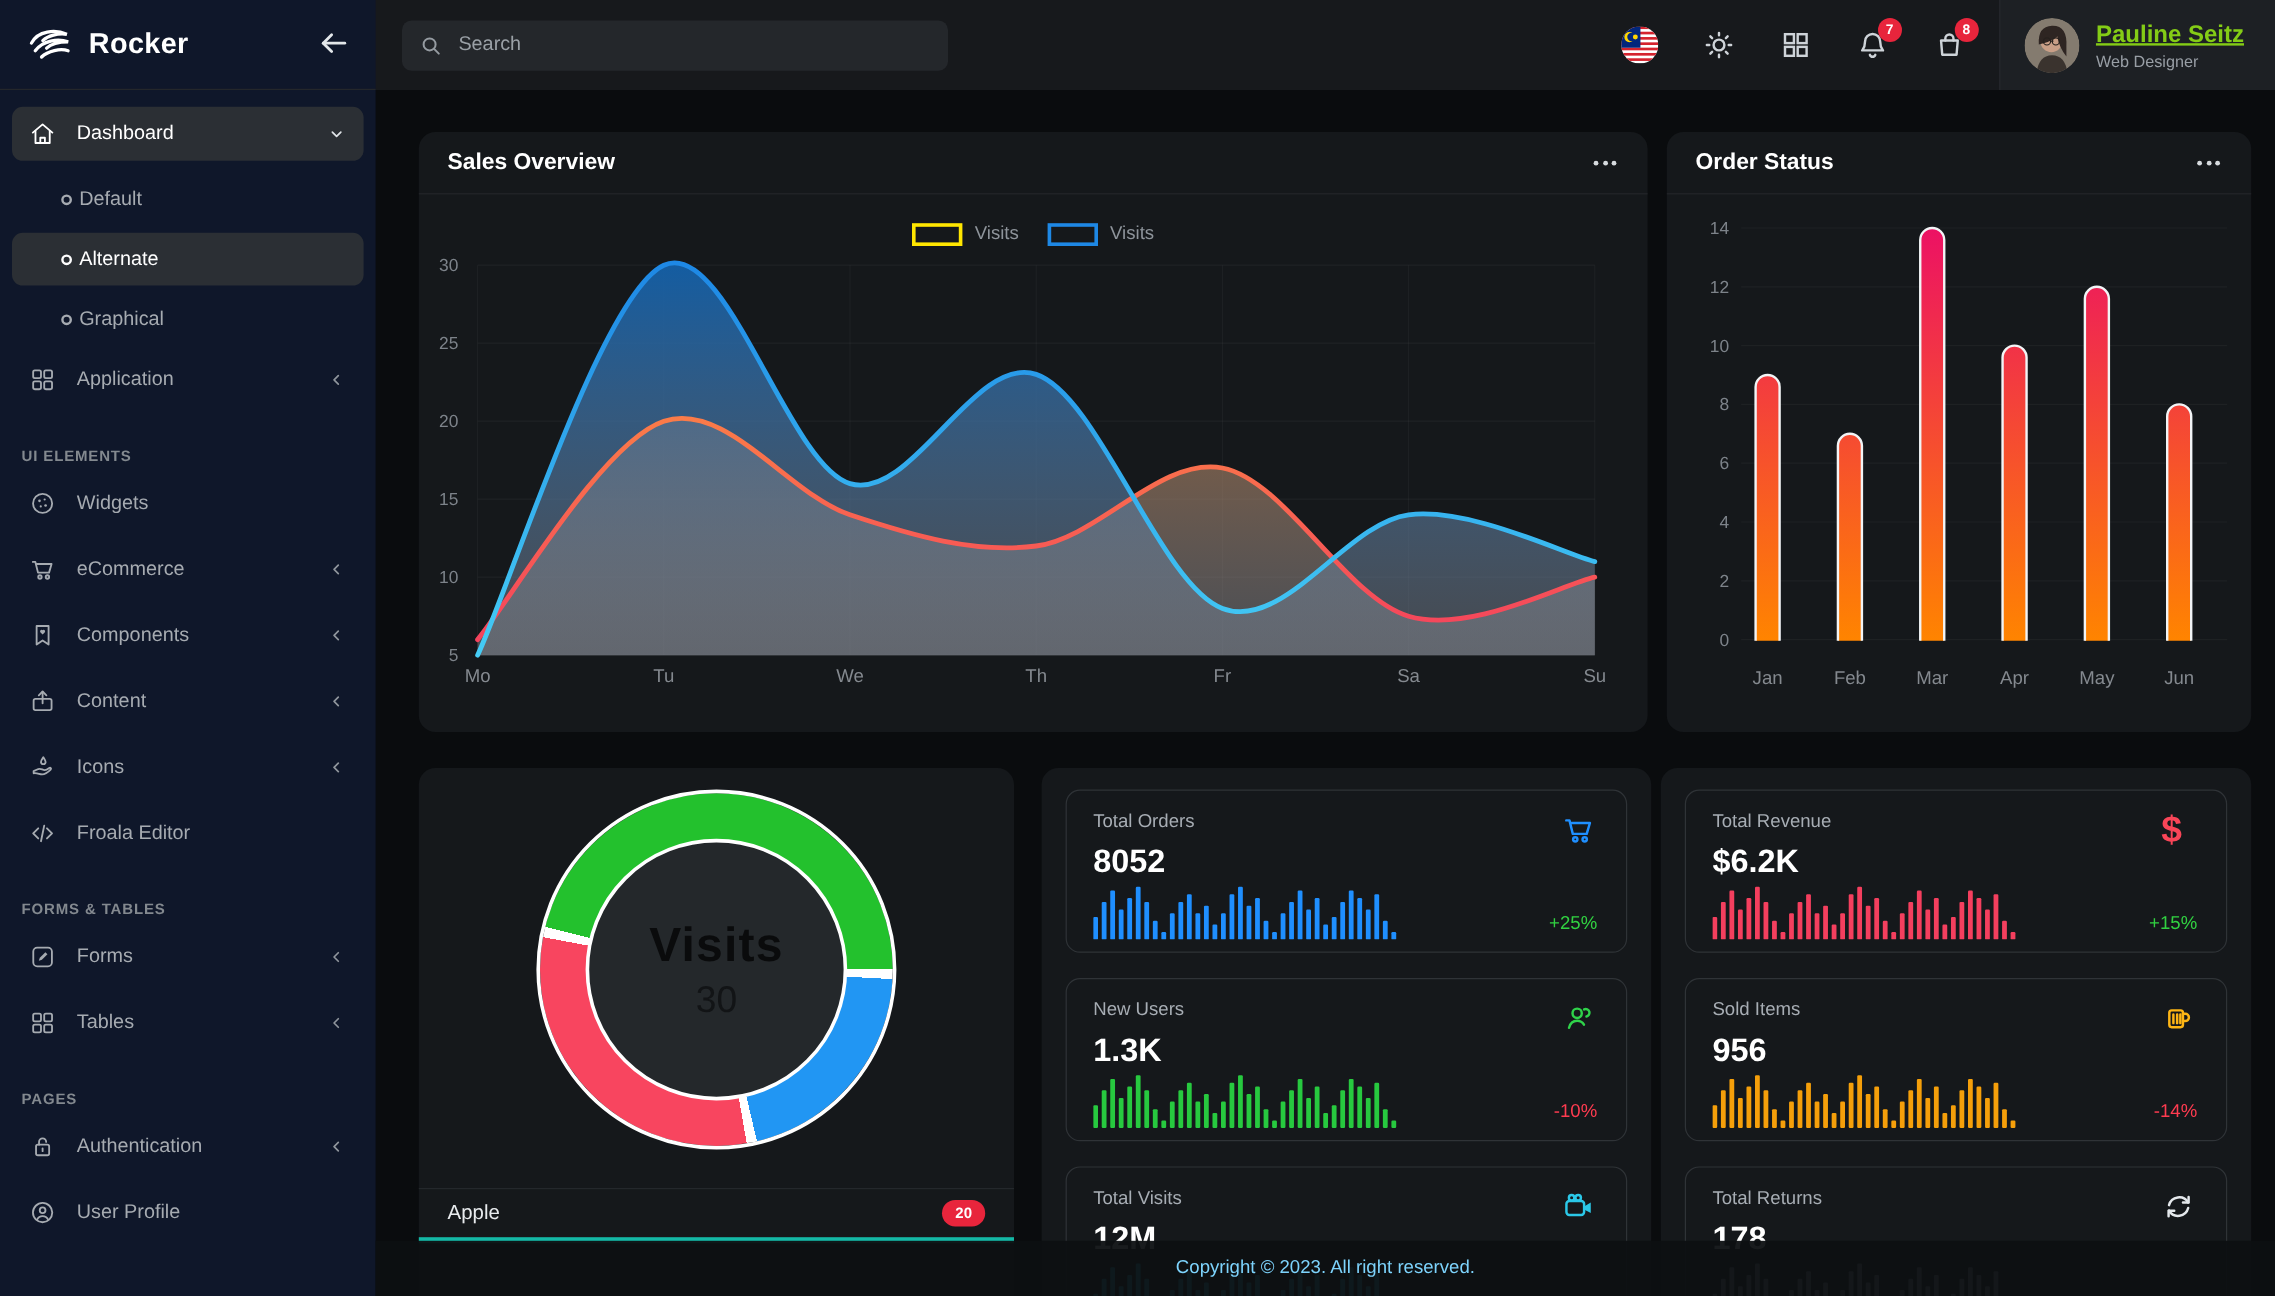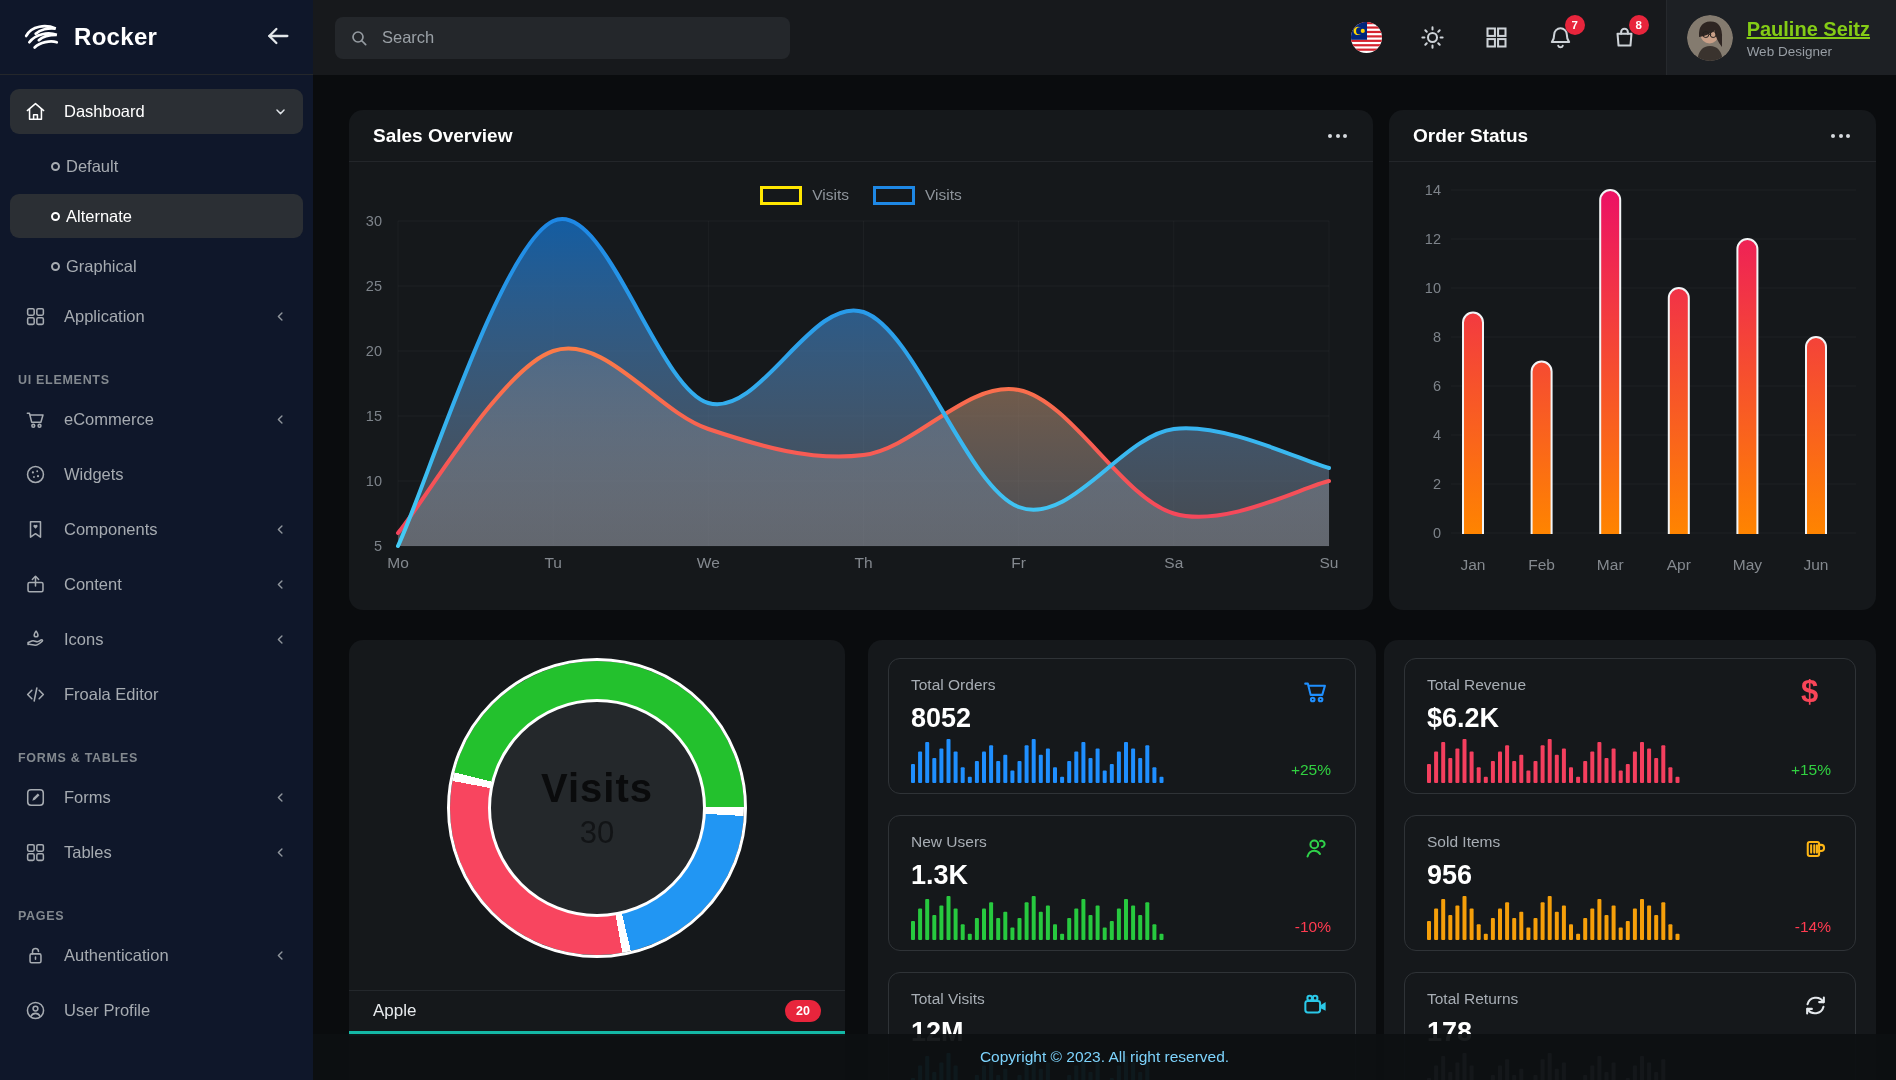--- a/index.html
+++ b/index.html
@@ -148,38 +148,38 @@
             <rect x="13.4" y="13.4" width="6.8" height="6.8" rx="1.4"></rect>
           </svg>
           <span>Application</span>
           <svg class="chev" viewBox="0 0 24 24" fill="none" stroke="currentColor" stroke-width="2" stroke-linecap="round" stroke-linejoin="round">
             <path d="M14 7l-5 5 5 5"></path>
           </svg>
         </div>
         <div class="side-section">UI ELEMENTS</div>
         <div class="side-item">
           <svg class="mi" viewBox="0 0 24 24" fill="none" stroke="currentColor" stroke-width="1.6" stroke-linecap="round" stroke-linejoin="round">
-            <path d="M3.5 5.5h2.2l2.3 9.3h9.6l2.2-7.5H6.6"></path>
-            <circle cx="9.7" cy="18.6" r="1.5"></circle>
-            <circle cx="16.2" cy="18.6" r="1.5"></circle>
-          </svg>
-          <span>eCommerce</span>
-          <svg class="chev" viewBox="0 0 24 24" fill="none" stroke="currentColor" stroke-width="2" stroke-linecap="round" stroke-linejoin="round">
-            <path d="M14 7l-5 5 5 5"></path>
-          </svg>
-        </div>
-        <div class="side-item">
-          <svg class="mi" viewBox="0 0 24 24" fill="none" stroke="currentColor" stroke-width="1.6" stroke-linecap="round" stroke-linejoin="round">
             <circle cx="12" cy="12" r="8.3"></circle>
             <circle cx="9.3" cy="9.8" r="1.15" fill="currentColor" stroke="none"></circle>
             <circle cx="14.6" cy="13.8" r="1.15" fill="currentColor" stroke="none"></circle>
             <circle cx="10.4" cy="14.6" r="0.95" fill="currentColor" stroke="none"></circle>
             <circle cx="13.8" cy="8.6" r="0.95" fill="currentColor" stroke="none"></circle>
           </svg>
           <span>Widgets</span>
+        </div>
+        <div class="side-item">
+          <svg class="mi" viewBox="0 0 24 24" fill="none" stroke="currentColor" stroke-width="1.6" stroke-linecap="round" stroke-linejoin="round">
+            <path d="M3.5 5.5h2.2l2.3 9.3h9.6l2.2-7.5H6.6"></path>
+            <circle cx="9.7" cy="18.6" r="1.5"></circle>
+            <circle cx="16.2" cy="18.6" r="1.5"></circle>
+          </svg>
+          <span>eCommerce</span>
+          <svg class="chev" viewBox="0 0 24 24" fill="none" stroke="currentColor" stroke-width="2" stroke-linecap="round" stroke-linejoin="round">
+            <path d="M14 7l-5 5 5 5"></path>
+          </svg>
         </div>
         <div class="side-item">
           <svg class="mi" viewBox="0 0 24 24" fill="none" stroke="currentColor" stroke-width="1.6" stroke-linecap="round" stroke-linejoin="round">
             <path d="M6.8 3.8h10.4V20L12 16.4 6.8 20z"></path>
             <path d="M12 11.2 10.2 9.5c-.9-.9-.2-2.4 1-2.4.4 0 .7.2.8.5.1-.3.4-.5.8-.5 1.2 0 1.9 1.5 1 2.4z" fill="currentColor" stroke="none"></path>
           </svg>
           <span>Components</span>
           <svg class="chev" viewBox="0 0 24 24" fill="none" stroke="currentColor" stroke-width="2" stroke-linecap="round" stroke-linejoin="round">
             <path d="M14 7l-5 5 5 5"></path>
           </svg>

